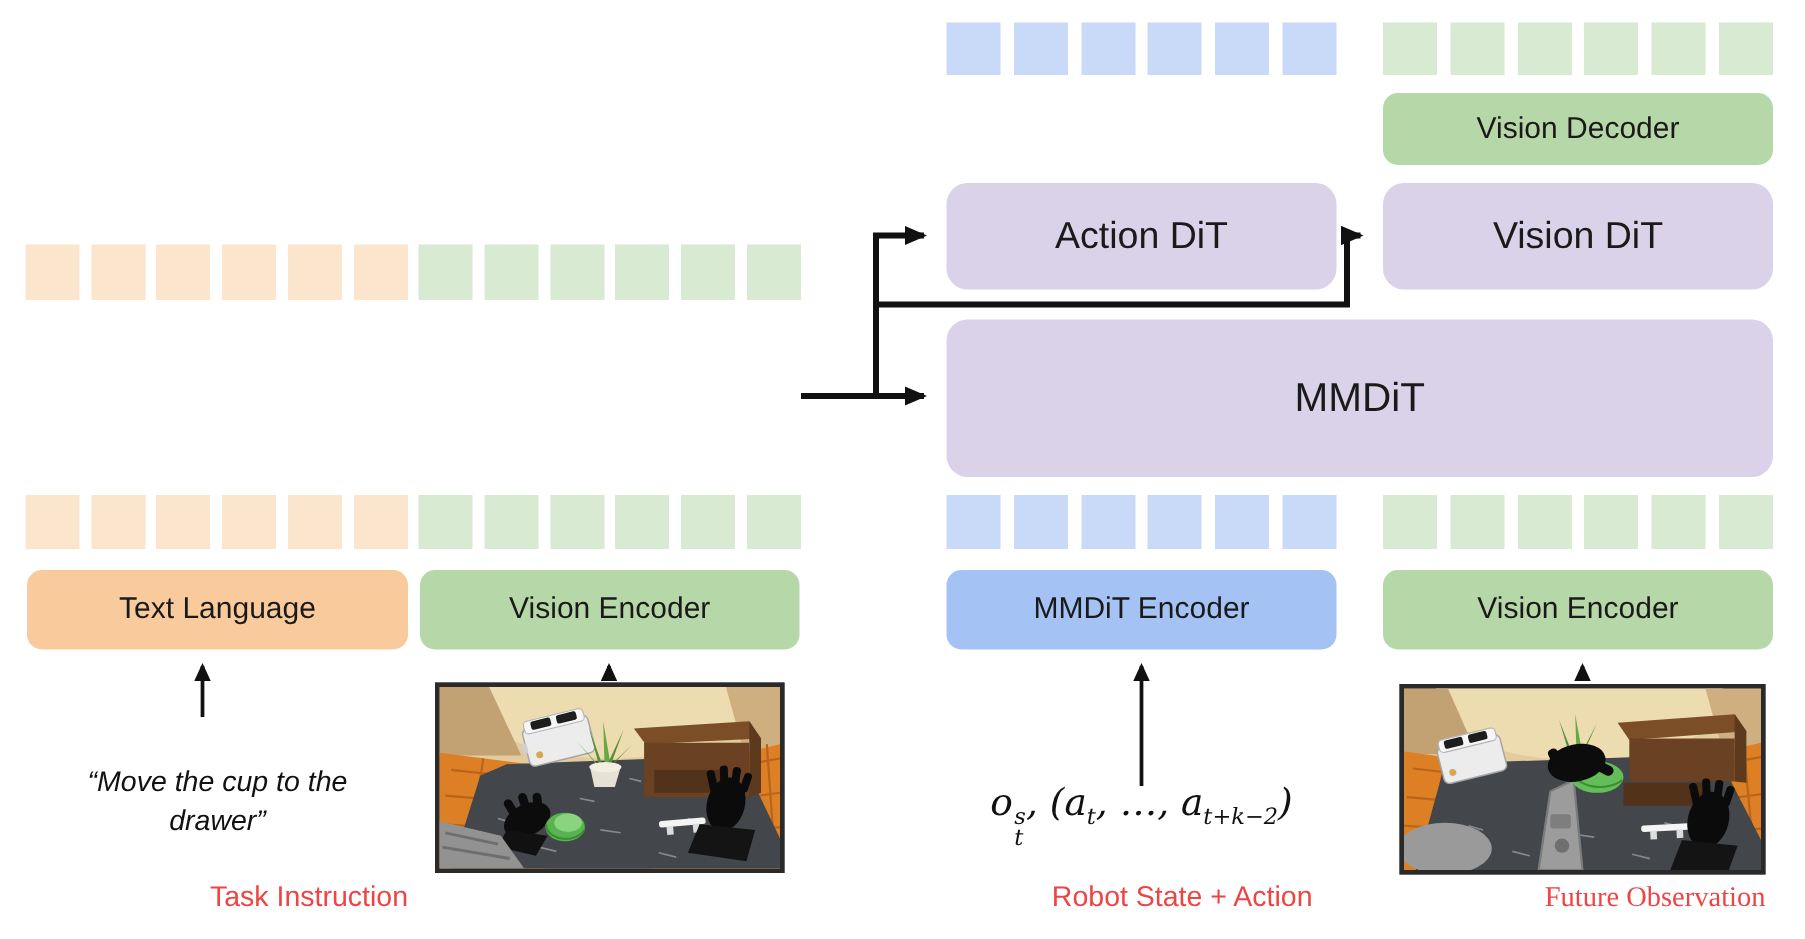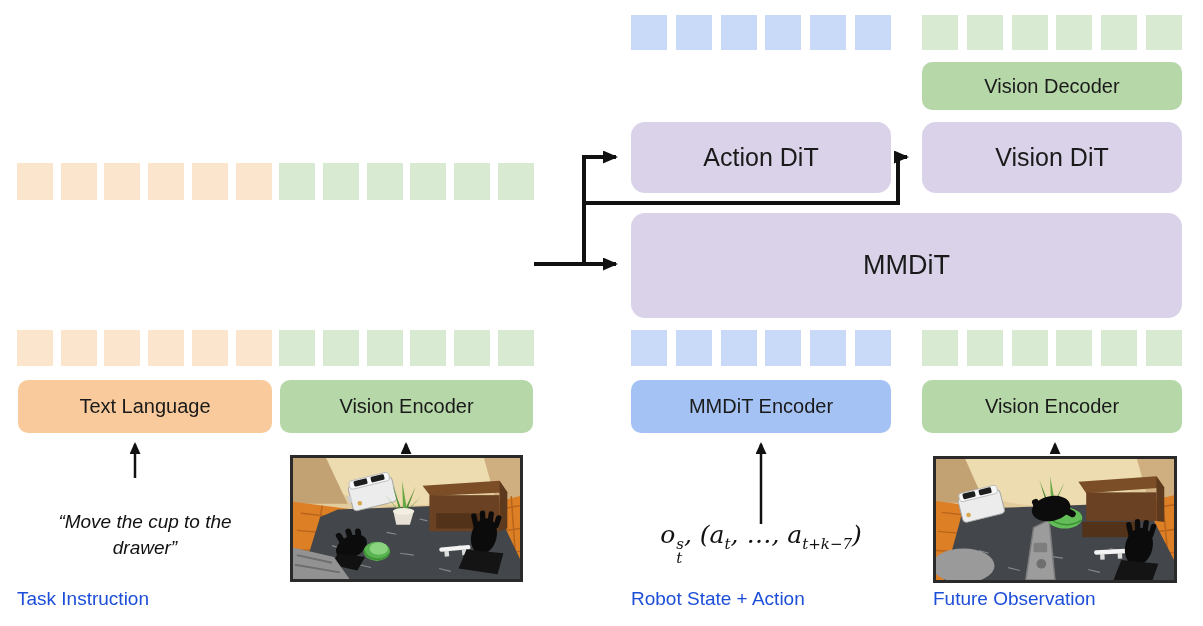--- a/index.html
+++ b/index.html
@@ -4,21 +4,21 @@
 <style>
   html,body{margin:0;padding:0;background:#ffffff;}
   #stage{position:relative;width:1203px;height:626px;background:#ffffff;overflow:hidden;
          font-family:"Liberation Sans",sans-serif;color:#111;}
   .token-row{position:absolute;display:flex;justify-content:space-between;}
   .token{display:block;height:100%;}
   .box{position:absolute;display:flex;align-items:center;justify-content:center;
        text-align:center;color:#1a1a1a;}
   .r10{border-radius:10px;} .r14{border-radius:14px;} .r20{border-radius:22px;}
   .f20{font-size:20px;} .f24{font-size:25px;} .f26{font-size:27px;} .f28{font-size:29px;}
-  .caption{position:absolute;text-align:left;font-size:19px;color:#1d4ed8;}
+  .caption{position:absolute;text-align:right;font-size:19px;color:#ef4444;}
   .quote{position:absolute;left:25px;top:488px;width:240px;text-align:center;
          font-style:italic;font-size:19px;line-height:1.35;color:#111;margin-top:21px;}
   .math{position:absolute;left:621px;top:520px;width:280px;text-align:center;
         font-family:"DejaVu Serif",serif;font-style:italic;font-size:25px;color:#111;}
   .math .supsub{display:inline-flex;flex-direction:column;align-items:flex-start;
         font-size:15px;line-height:14px;vertical-align:-6px;margin-left:1px;}
   .math sub{font-size:15px;}
   .scene{position:absolute;border:3px solid #2a2a2a;box-sizing:border-box;background:#555;}
   .scene svg{display:block;width:100%;height:100%;}
   svg.overlay{position:absolute;left:0;top:0;pointer-events:none;}
@@ -107,21 +107,21 @@
 
   <div class="quote">
     <span>“Move the cup to the</span><br>
     <span>drawer”</span>
   </div>
 
   <div class="math">
     <span>o</span><span class="supsub">
         <span>s</span>
         <span>t</span>
-      </span><span>, (</span><span>a</span><sub>t</sub><span>, …, </span><span>a</span><sub>t+k−7</sub><span>)</span>
+      </span><span>, (</span><span>a</span><sub>t</sub><span>, …, </span><span>a</span><sub>t+k−2</sub><span>)</span>
   </div>
 
   <div class="scene" style="left:290px;top:455px;width:233px;height:127px;">
     <svg viewBox="0 0 233 127" preserveAspectRatio="none">
       <rect x="0" y="0" width="233" height="127" fill="#e2cb9d"></rect>
       <ellipse cx="118" cy="8" rx="95" ry="42" fill="#f0e0b4" opacity="0.8"></ellipse>
       <polygon points="0,0 34,0 56,48 0,48" fill="#c2a173"></polygon>
       <polygon points="196,0 233,0 233,44 208,44" fill="#cfae80"></polygon>
       <polygon points="0,46 92,58 72,127 0,127" fill="#dd7f25"></polygon>
       <path d="M8,58 L80,66 M4,76 L72,82 M2,96 L66,100 M30,50 L18,127 M58,54 L48,127" stroke="#b9641a" stroke-width="1.5" fill="none"></path>
@@ -237,22 +237,22 @@
         <rect x="196" y="66" width="5.5" height="17" rx="2.5" transform="rotate(-12 199 74)" fill="#0b0b0b"></rect>
         <rect x="204" y="63" width="5.5" height="18" rx="2.5" transform="rotate(-2 207 72)" fill="#0b0b0b"></rect>
         <rect x="212" y="64" width="5.5" height="17" rx="2.5" transform="rotate(8 215 72)" fill="#0b0b0b"></rect>
         <rect x="219" y="68" width="5.5" height="15" rx="2.5" transform="rotate(18 222 75)" fill="#0b0b0b"></rect>
         <polygon points="190,106 228,110 222,127 182,127" fill="#141414"></polygon>
       </g>
     </svg>
   </div>
 
   <div class="caption" style="left:17px;top:588px;width:255px;">Task Instruction</div>
-  <div class="caption" style="left:631px;top:588px;width:260px;">Robot State + Action</div>
-  <div class="caption" style="left:933px;top:588px;width:244px;">Future Observation</div>
+  <div class="caption" style="left:615px;top:588px;width:260px;">Robot State + Action</div>
+  <div class="caption" style="left:933px;top:588px;width:244px;font-family:Liberation Serif, serif;">Future Observation</div>
 
   <svg class="overlay" width="1203" height="626">
     <defs>
       <marker id="ah" markerUnits="userSpaceOnUse" markerWidth="15" markerHeight="13" refX="13" refY="6.5" orient="auto">
         <path d="M0,0 L15,6.5 L0,13 Z" fill="#111"></path>
       </marker>
       <marker id="ah-s" markerUnits="userSpaceOnUse" markerWidth="12" markerHeight="11" refX="10" refY="5.5" orient="auto">
         <path d="M0,0 L12,5.5 L0,11 Z" fill="#111"></path>
       </marker>
     </defs>

